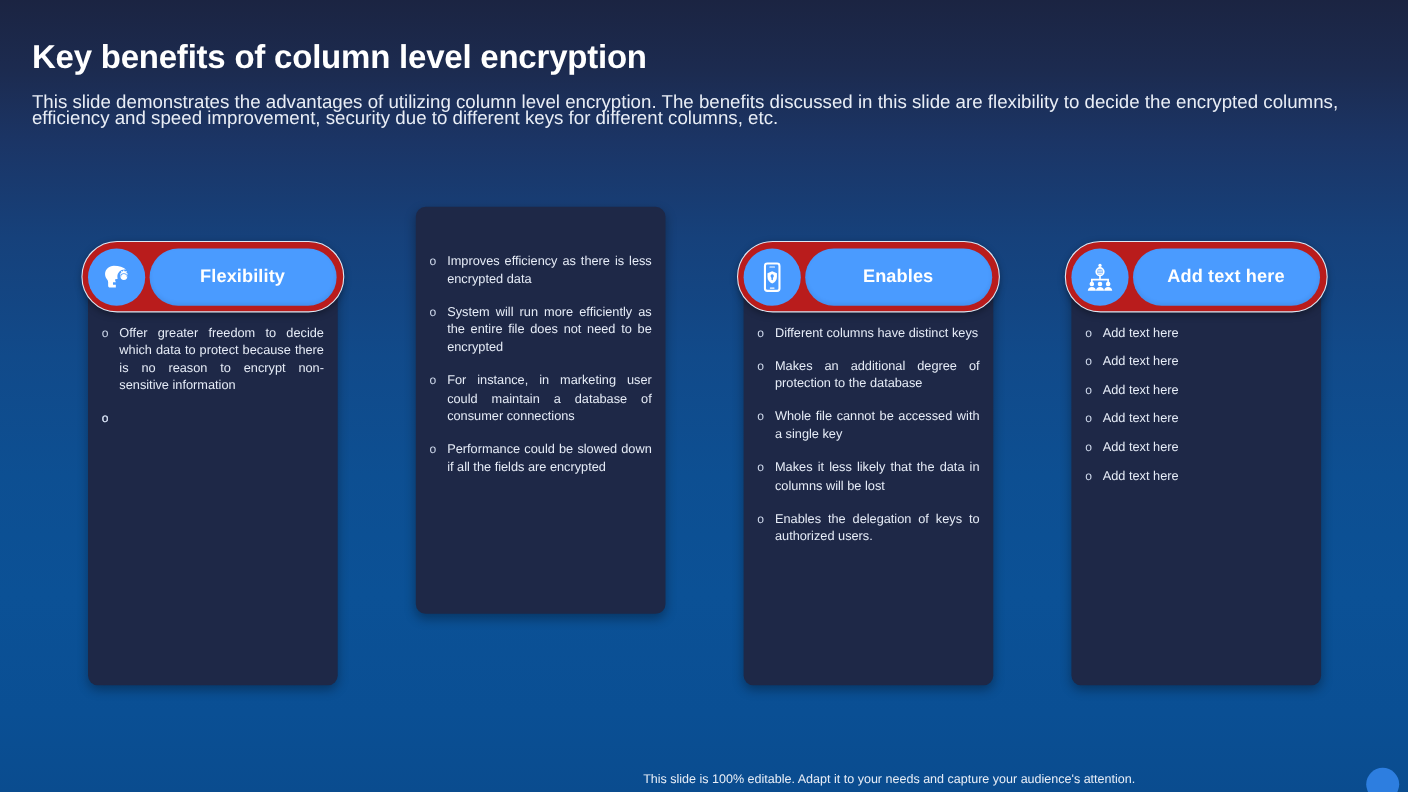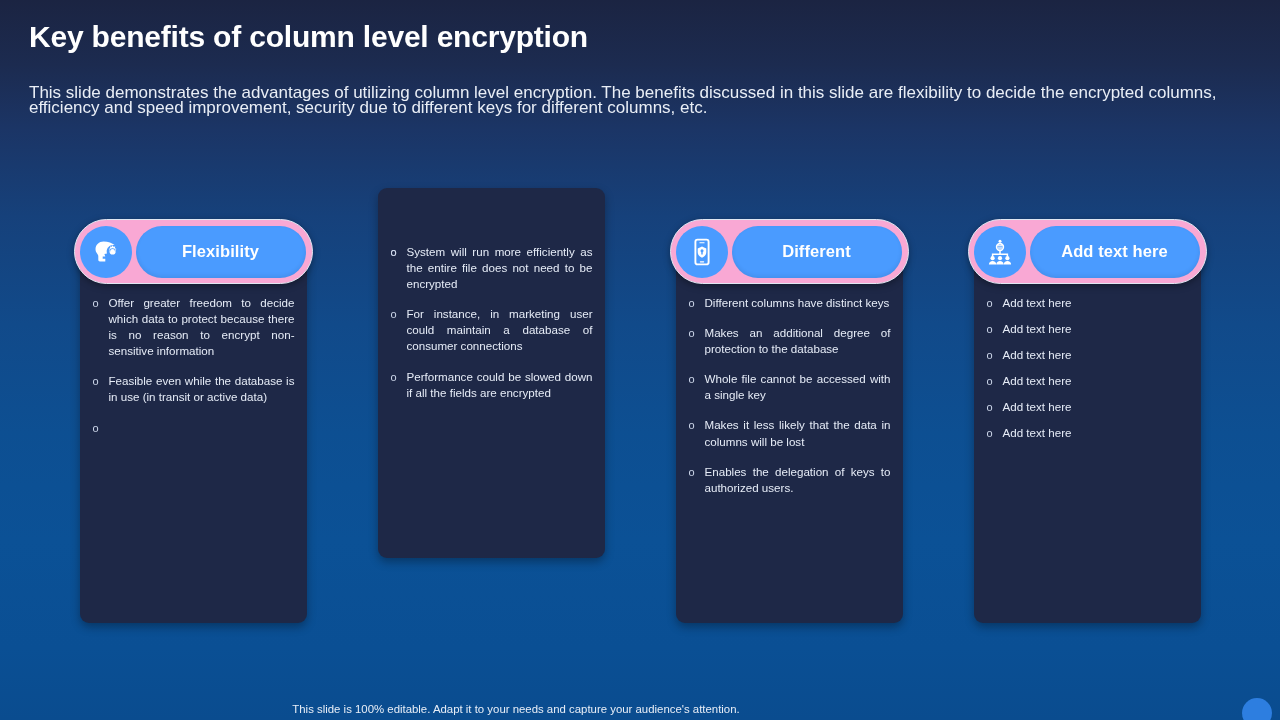--- a/index.html
+++ b/index.html
@@ -14,41 +14,41 @@
       #114a8a 45%,
       #0d4f92 60%,
       #0b5196 75%,
       #0a4f94 90%,
       #0a4c8f 100%);
     position:relative;
   }
 
   
   .page-title{
-    position:absolute; left:29px; top:20px;
+    position:absolute; left:29px; top:36px;
     font-size:30px; font-weight:bold; color:#ffffff;
     letter-spacing:-0.2px;
   }
   .page-subtitle{
     position:absolute; left:29px; top:85px; width:1205px;
     font-size:17px; line-height:15px; color:#e9eef6;
   }
 
   
   .cards{
     position:absolute; left:0; top:219px; width:1280px;
     display:flex; justify-content:center; gap:71px;
   }
   .card{ width:227px; position:relative; }
 
   
   .card-head{
     position:relative; z-index:3;
     height:65px; width:239px; margin-left:-6px;
-    background:#f9a8d4;
+    background:#b91c1c;
     border:1.6px solid #dfe6f2;
     border-radius:34px;
     display:flex; align-items:center;
     padding:0 6px 0 5px;
     box-shadow:0 2px 7px rgba(0,0,0,.35);
   }
   .card-icon{
     flex:0 0 auto;
     width:52px; height:52px; border-radius:50%;
     background:#4a9bff;
@@ -85,21 +85,21 @@
   .bullets li:last-child{ margin-bottom:0; }
   .bullets li .bullet-mark{
     position:absolute; left:3px; top:0;
     font-size:11px; color:#cdd7ea;
   }
   .card-body.compact .bullets li{ margin-bottom:10px; text-align:left; }
 
   
   .footer-note{
     position:absolute; left:0; bottom:5px; width:1032px;
-    text-align:center; font-size:11.4px; color:#e8eef7;
+    text-align:right; font-size:11.4px; color:#e8eef7;
   }
   .corner-dot{
     position:absolute; right:8px; bottom:-8px;
     width:30px; height:30px; border-radius:50%;
     background:#2d7ee0;
   }
 </style>
 </head>
 <body>
 
@@ -116,50 +116,50 @@
           <circle cx="22.6" cy="15.4" r="2.4"></circle>
           <path d="M22.6 8.6l1 1.9 2.1-.4-.4 2.1 1.9 1-1.9 1 .4 2.1-2.1-.4-1 1.9-1-1.9-2.1.4.4-2.1-1.9-1 1.9-1-.4-2.1 2.1.4zm0 4.1a2.7 2.7 0 100 5.4 2.7 2.7 0 000-5.4z" opacity=".0"></path>
           <path d="M22.6 9.2l.85 1.6 1.8-.33-.33 1.8 1.6.85-1.6.85.33 1.8-1.8-.33-.85 1.6-.85-1.6-1.8.33.33-1.8-1.6-.85 1.6-.85-.33-1.8 1.8.33zm0 3.1a3.1 3.1 0 100 6.2 3.1 3.1 0 000-6.2z"></path>
         </svg>
       </div>
       <div class="card-label">Flexibility</div>
     </div>
     <div class="card-body">
       <ul class="bullets">
         <li><span class="bullet-mark">o</span><span>Offer greater freedom to decide which data to protect because there is no reason to encrypt non-sensitive information</span></li>
-        <li><span class="bullet-mark">o</span><span>Feasible even while the database is in use (in transit or active data)</span></li>
         <li><span class="bullet-mark">o</span></li>
+        <li><span class="bullet-mark">o</span></li>
       </ul>
     </div>
   </div>
 
   <div class="card">
     <div class="card-body">
       <ul class="bullets">
-        <li><span class="bullet-mark">o</span></li>
+        <li><span class="bullet-mark">o</span><span>Improves efficiency as there is less encrypted data</span></li>
         <li><span class="bullet-mark">o</span><span>System will run more efficiently as the entire file does not need to be encrypted</span></li>
         <li><span class="bullet-mark">o</span><span>For instance, in marketing user could maintain a database of consumer connections</span></li>
         <li><span class="bullet-mark">o</span><span>Performance could be slowed down if all the fields are encrypted</span></li>
       </ul>
     </div>
   </div>
 
   <div class="card">
     <div class="card-head">
       <div class="card-icon">
         <svg viewBox="0 0 32 32" aria-hidden="true">
           <rect x="9.4" y="3.6" width="13.2" height="24.8" rx="2.2" fill="none" stroke="#ffffff" stroke-width="1.9"></rect>
           <rect x="13.4" y="6.2" width="5.2" height="1" rx=".5" fill="#ffffff"></rect>
           <rect x="13.8" y="25.3" width="4.4" height="1.1" rx=".55" fill="#ffffff"></rect>
           <path d="M16 10.6l4.3 1.9v3.4c0 2.7-1.8 5-4.3 5.8-2.5-.8-4.3-3.1-4.3-5.8v-3.4z" fill="#ffffff"></path>
           <circle cx="16" cy="14.8" r="1.5" fill="#4a9bff"></circle>
           <rect x="15.3" y="15.4" width="1.4" height="3.4" rx=".7" fill="#4a9bff"></rect>
         </svg>
       </div>
-      <div class="card-label">Different</div>
+      <div class="card-label">Enables</div>
     </div>
     <div class="card-body">
       <ul class="bullets">
         <li><span class="bullet-mark">o</span><span>Different columns have distinct keys</span></li>
         <li><span class="bullet-mark">o</span><span>Makes an additional degree of protection to the database</span></li>
         <li><span class="bullet-mark">o</span><span>Whole file cannot be accessed with a single key</span></li>
         <li><span class="bullet-mark">o</span><span>Makes it less likely that the data in columns will be lost</span></li>
         <li><span class="bullet-mark">o</span><span>Enables the delegation of keys to authorized users.</span></li>
       </ul>
     </div>

